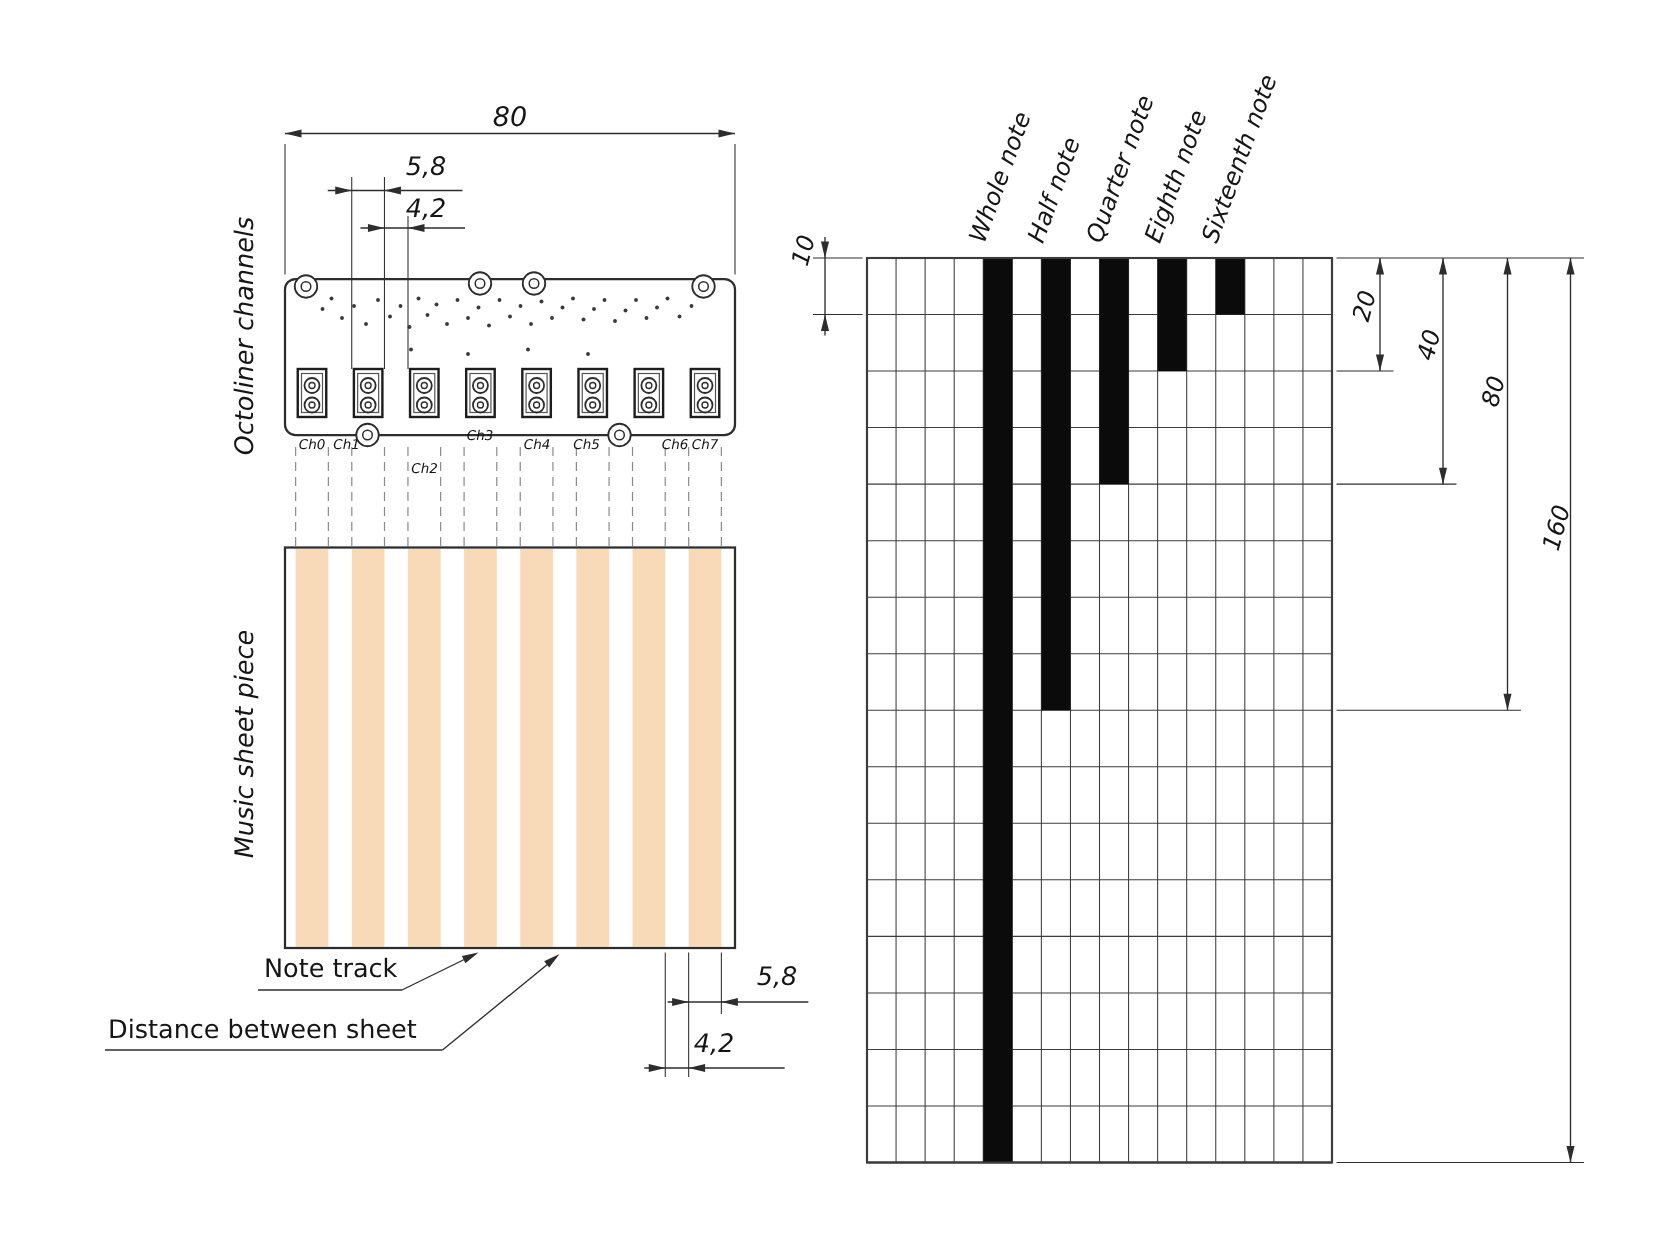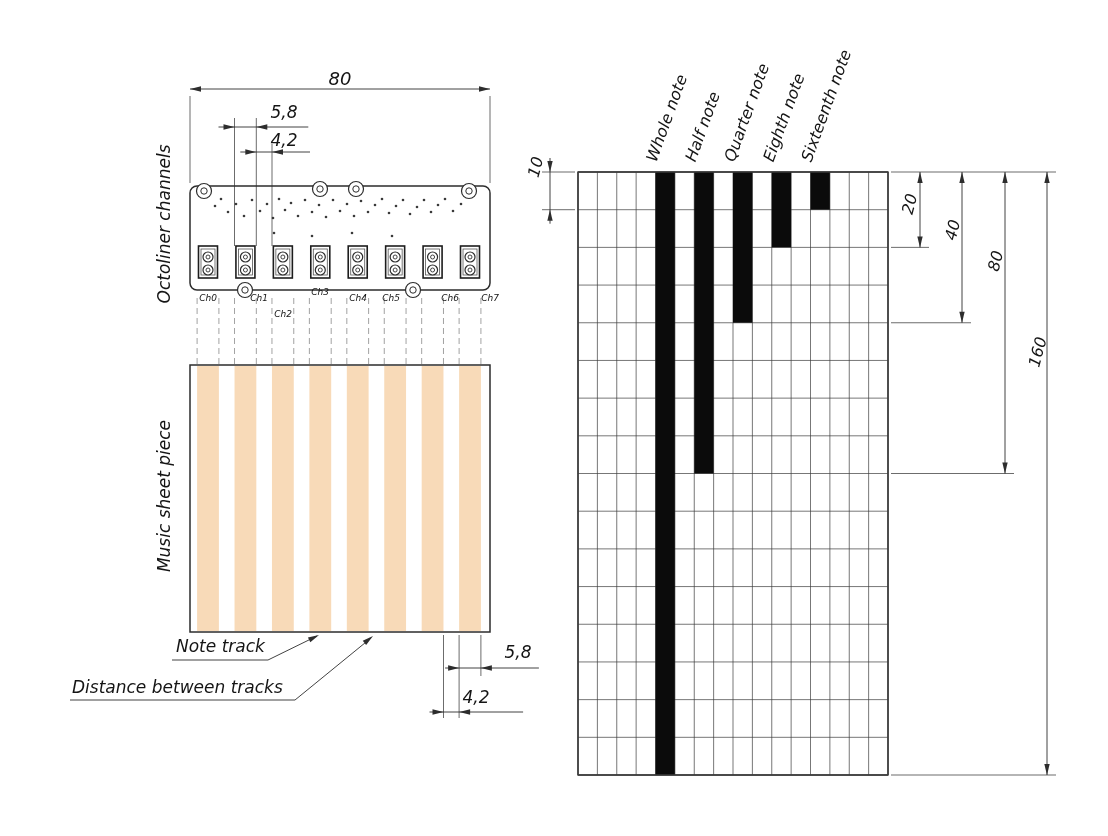--- a/index.html
+++ b/index.html
@@ -1,21 +1,21 @@
 <!DOCTYPE html>
 <html><head>
 <meta charset="utf-8">
 <style>
   html,body{margin:0;padding:0;background:#fff;}
   #canvas{position:relative;width:1108px;height:828px;background:#fff;overflow:hidden;
           font-family:"DejaVu Sans",sans-serif;color:#1a1a1a;margin-left:12px;}
   svg{position:absolute;left:0;top:0;}
   .lbl{position:absolute;font-style:italic;white-space:nowrap;color:#151515;
        transform:translate(-50%,-50%);line-height:1;}
-  .lbl-plain{position:absolute;font-style:italic;white-space:nowrap;color:#151515;line-height:1;}
+  .lbl-plain{position:absolute;white-space:nowrap;color:#151515;line-height:1;}
   .sz18{font-size:18px;} .sz17{font-size:17px;} .sz16{font-size:16px;} .sz9{font-size:9px;}
   .rot90{transform:translate(-50%,-50%) rotate(-90deg);}
   .rot75{transform:translate(-50%,-50%) rotate(-75deg);}
   .col-label{position:absolute;font-style:italic;white-space:nowrap;color:#151515;
              font-size:16px;line-height:17px;transform-origin:0 0;transform:rotate(-70deg);}
 </style>
 </head>
 <body>
 
 <div id="canvas">
@@ -257,30 +257,30 @@
       </g>
     </svg>
 
   <div class="lbl sz18" style="left:328px;top:79px">80</div>
   <div class="lbl sz17" style="left:272px;top:112px">5,8</div>
   <div class="lbl sz17" style="left:272px;top:140px">4,2</div>
   <div class="lbl sz17 rot90" style="left:152px;top:224px">Octoliner channels</div>
   <div class="lbl sz17 rot90" style="left:152px;top:496px">Music sheet piece</div>
 
   <div class="lbl sz9" style="left:196px;top:298px">Ch0</div>
-  <div class="lbl sz9" style="left:247px;top:298px">Ch1</div>
+  <div class="lbl sz9" style="left:219px;top:298px">Ch1</div>
   <div class="lbl sz9" style="left:271px;top:314px">Ch2</div>
   <div class="lbl sz9" style="left:308px;top:292px">Ch3</div>
   <div class="lbl sz9" style="left:346px;top:298px">Ch4</div>
   <div class="lbl sz9" style="left:379px;top:298px">Ch5</div>
   <div class="lbl sz9" style="left:438px;top:298px">Ch6</div>
-  <div class="lbl sz9" style="left:478px;top:298px">Ch7</div>
+  <div class="lbl sz9" style="left:458px;top:298px">Ch7</div>
 
   <div class="lbl-plain sz17" style="left:164px;top:638px">Note track</div>
-  <div class="lbl-plain sz17" style="left:60px;top:679px">Distance between tracks</div>
+  <div class="lbl-plain sz17" style="left:60px;top:679px">Distance between sheet</div>
   <div class="lbl sz17" style="left:506px;top:652px">5,8</div>
   <div class="lbl sz17" style="left:464px;top:697px">4,2</div>
 
   <div class="col-label" style="left:631px;top:158px">Whole note</div>
   <div class="col-label" style="left:670px;top:158px">Half note</div>
   <div class="col-label" style="left:709px;top:158px">Quarter note</div>
   <div class="col-label" style="left:748px;top:158px">Eighth note</div>
   <div class="col-label" style="left:786px;top:158px">Sixteenth note</div>
 
   <div class="lbl sz16 rot75" style="left:524px;top:167px">10</div>

